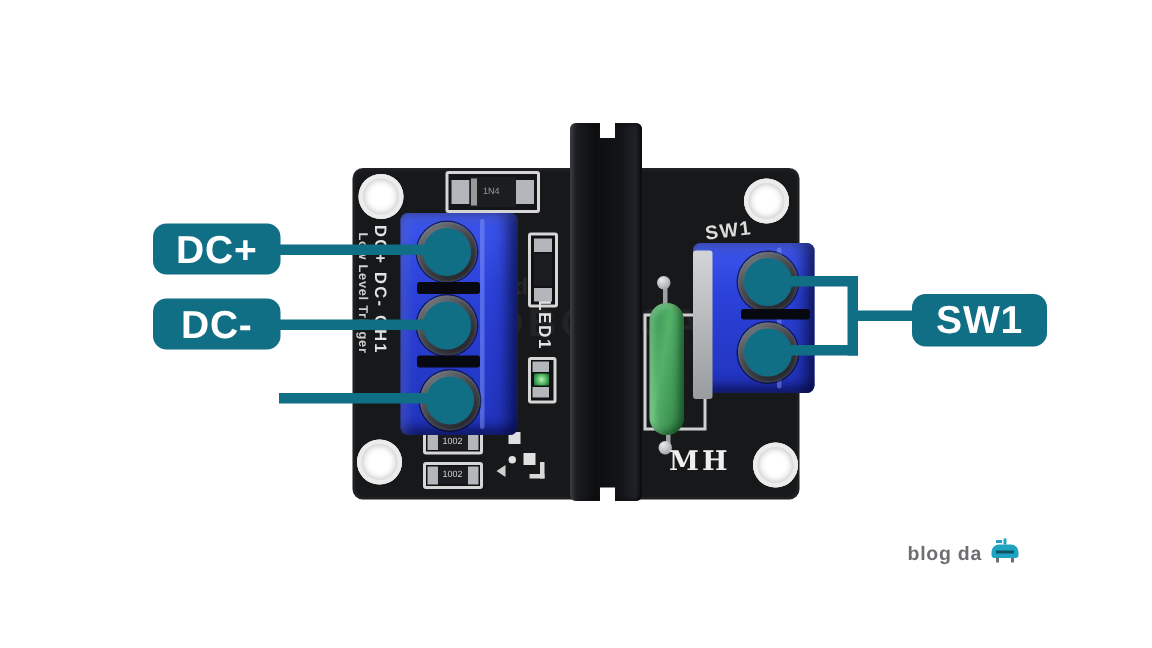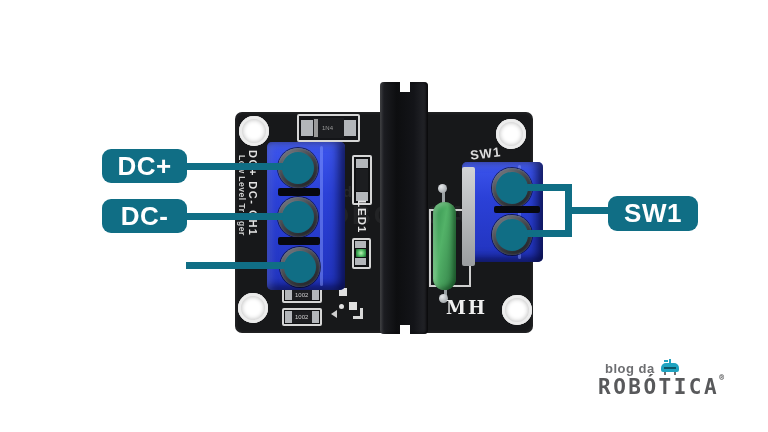--- a/index.html
+++ b/index.html
@@ -209,18 +209,15 @@
       <span class="logo-top">blog da</span>
       <span class="robot">
         <span class="anttip"></span>
         <span class="antenna"></span>
         <span class="head"></span>
         <span class="eyes"></span>
         <span class="leg" style="left:4px;"></span>
         <span class="leg" style="left:14px;"></span>
       </span>
     </div>
-    <div class="logo-name">
-      <span>ROBÓTICA</span><span class="logo-reg">®</span>
-    </div>
   </div>
 
 </div>
 
 </body></html>

